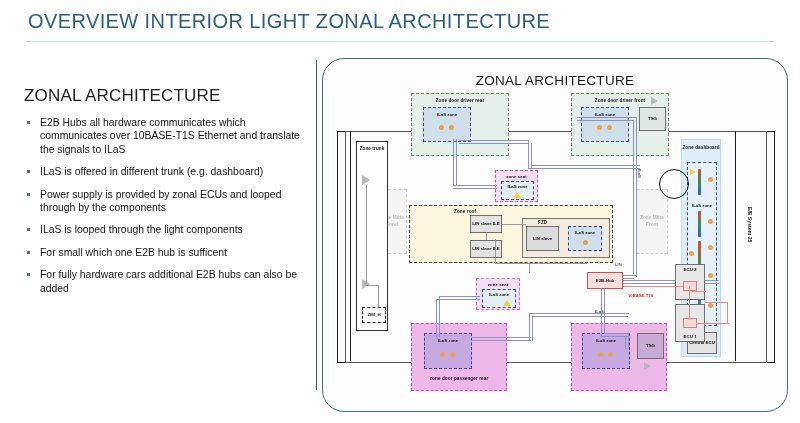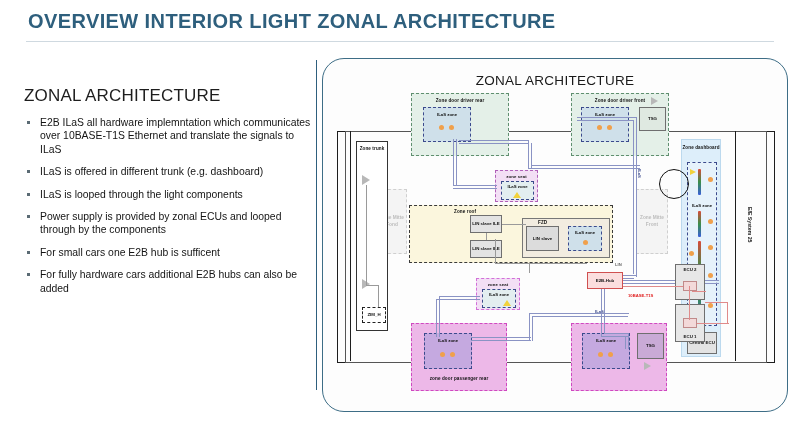--- a/index.html
+++ b/index.html
@@ -6,21 +6,21 @@
   body{
     width:800px;height:423px;overflow:hidden;
     background:#ffffff;
     font-family:"Liberation Sans", sans-serif;
     position:relative;
   }
   
   #slide-title{
     position:absolute;left:28px;top:10px;
     font-size:20px;letter-spacing:.4px;
-    color:#2e5f7d;font-weight:700;
+    color:#2e5f7d;font-weight:400;
   }
   #title-rule{
     position:absolute;left:26px;top:41px;width:748px;height:1px;
     background:#cfd9e0;
   }
   
   #left-col{position:absolute;left:24px;top:86px;width:288px;}
   #left-heading{font-size:17px;color:#1d1d1d;font-weight:400;letter-spacing:.2px;}
   ul.bullets{list-style:none;margin:10px 0 0 0;padding:0;}
   ul.bullets li{
@@ -69,25 +69,25 @@
 </style>
 </head>
 <body>
 
 <div id="slide-title">OVERVIEW INTERIOR LIGHT ZONAL ARCHITECTURE</div>
 <div id="title-rule"></div>
 
 <div id="left-col">
   <div id="left-heading">ZONAL ARCHITECTURE</div>
   <ul class="bullets">
-    <li>E2B ILaS all hardware implemntation which communicates over 10BASE-T1S Ethernet and translate the signals to ILaS</li>
+    <li>E2B Hubs all hardware communicates which communicates over 10BASE-T1S Ethernet and translate the signals to ILaS</li>
     <li>ILaS is offered in different trunk (e.g. dashboard)</li>
+    <li>Power supply is provided by zonal ECUs and looped through by the components</li>
     <li>ILaS is looped through the light components</li>
-    <li>Power supply is provided by zonal ECUs and looped through by the components</li>
-    <li>For small cars one E2B hub is sufficent</li>
+    <li>For small which one E2B hub is sufficent</li>
     <li>For fully hardware cars additional E2B hubs can also be added</li>
   </ul>
 </div>
 <div id="col-divider"></div>
 
 <div id="diagram">
 
   <div id="diagram-title">ZONAL ARCHITECTURE</div>
 
   <div class="carframe" style="left:14px;top:72px;width:436px;height:230px;border-width:1.4px;"></div>

